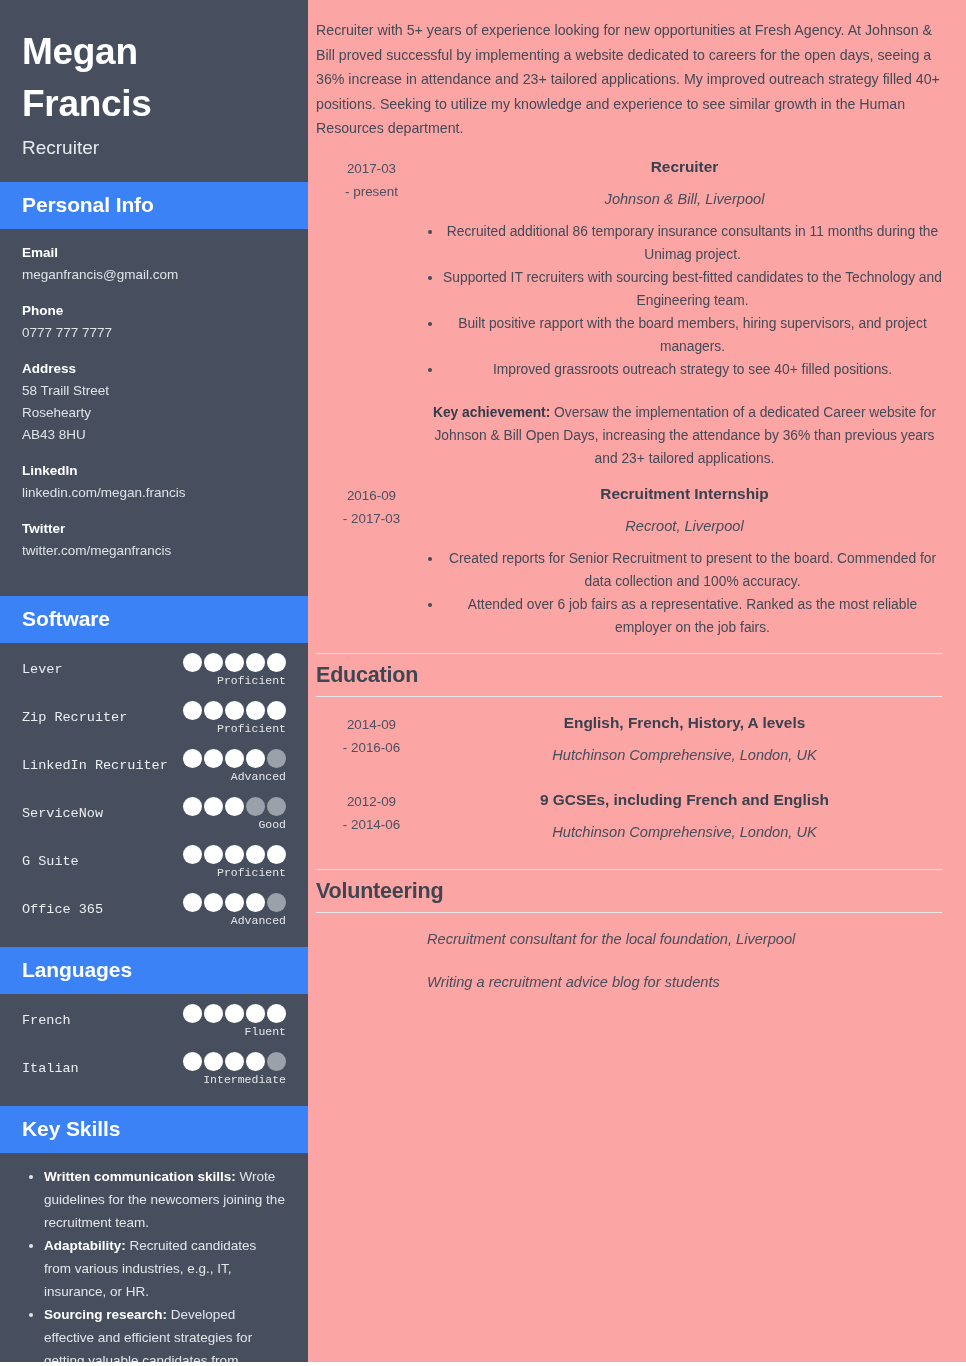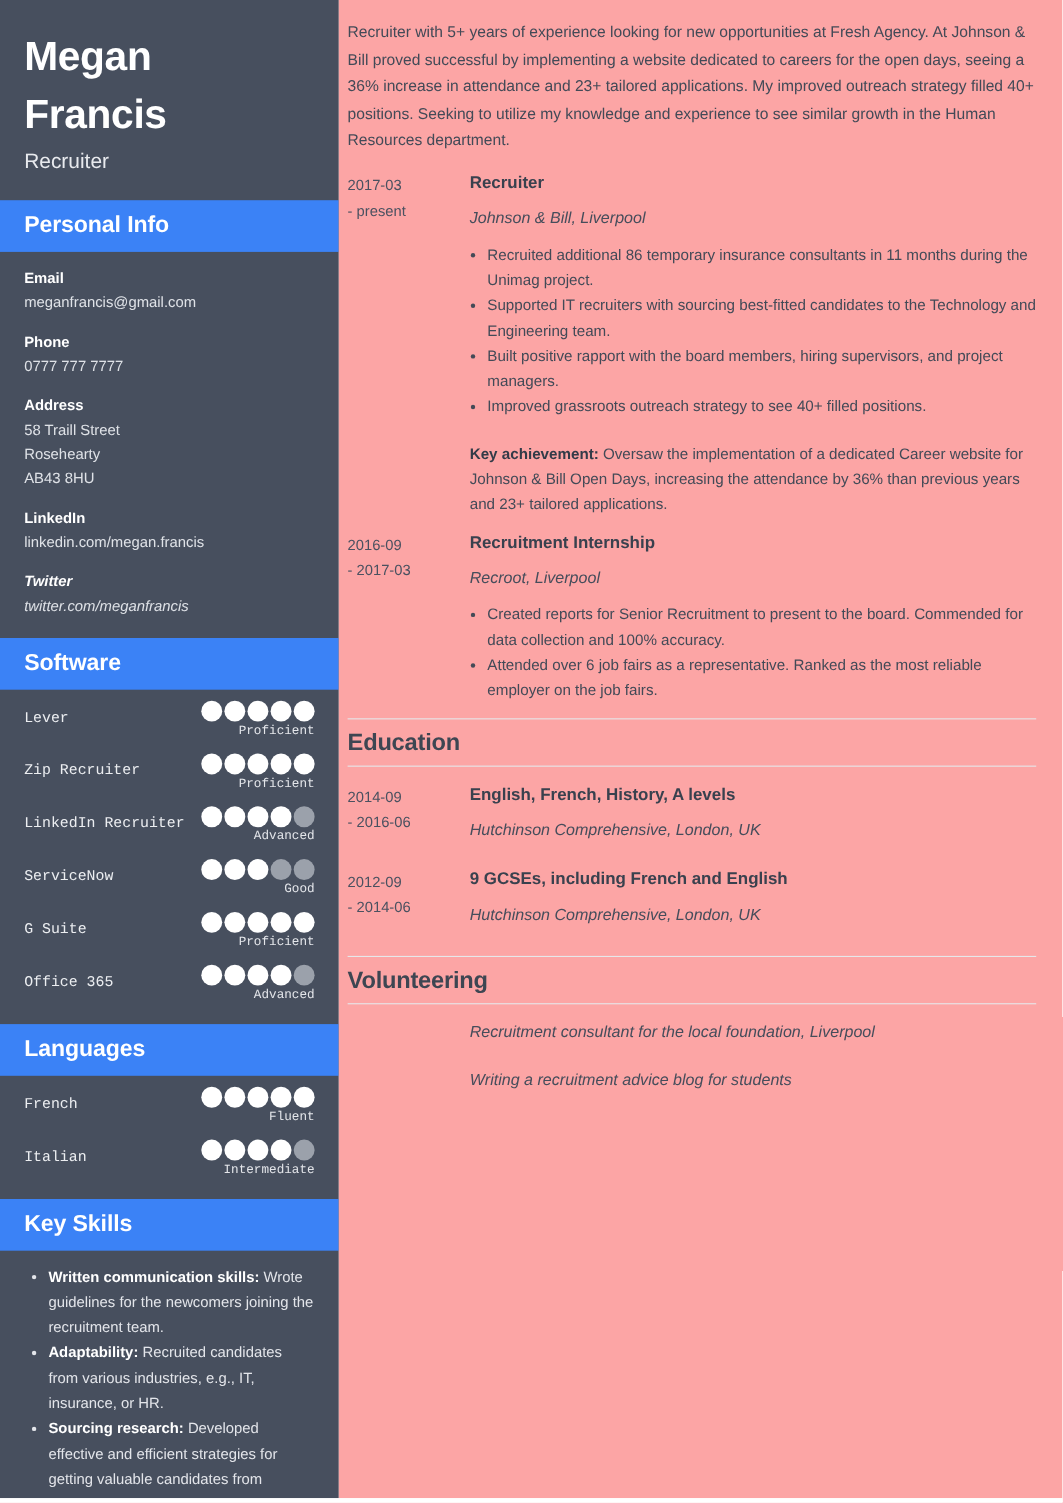--- a/index.html
+++ b/index.html
@@ -57,21 +57,21 @@
   .sb-head span {
     font-size: 21px;
     font-weight: bold;
     color: #ffffff;
     letter-spacing: -0.1px;
   }
 
   .sb-body { padding: 14px 22px 18px 22px; }
 
   .info-block { margin-bottom: 15px; }
-  .info-block:last-child { margin-bottom: 0; font-style: italic; }
+  .info-block:last-child { margin-bottom: 16px; }
   .info-label {
     font-size: 13.5px;
     font-weight: bold;
     color: #ffffff;
     line-height: 20px;
     margin-bottom: 1px;
   }
   .info-value {
     font-size: 13.5px;
     color: #dfe2e7;
@@ -155,20 +155,21 @@
     font-size: 21.5px;
     font-weight: bold;
     color: #3e4652;
     letter-spacing: -0.2px;
     line-height: 28px;
   }
 
   .entry {
     display: flex;
     margin-bottom: 12px;
+    text-align: center;
   }
   .entry:last-child { margin-bottom: 0; }
   .entry-dates {
     width: 111px;
     flex: 0 0 111px;
     font-size: 13.4px;
     line-height: 23px;
     color: #4a5160;
     padding-top: 2px;
   }

